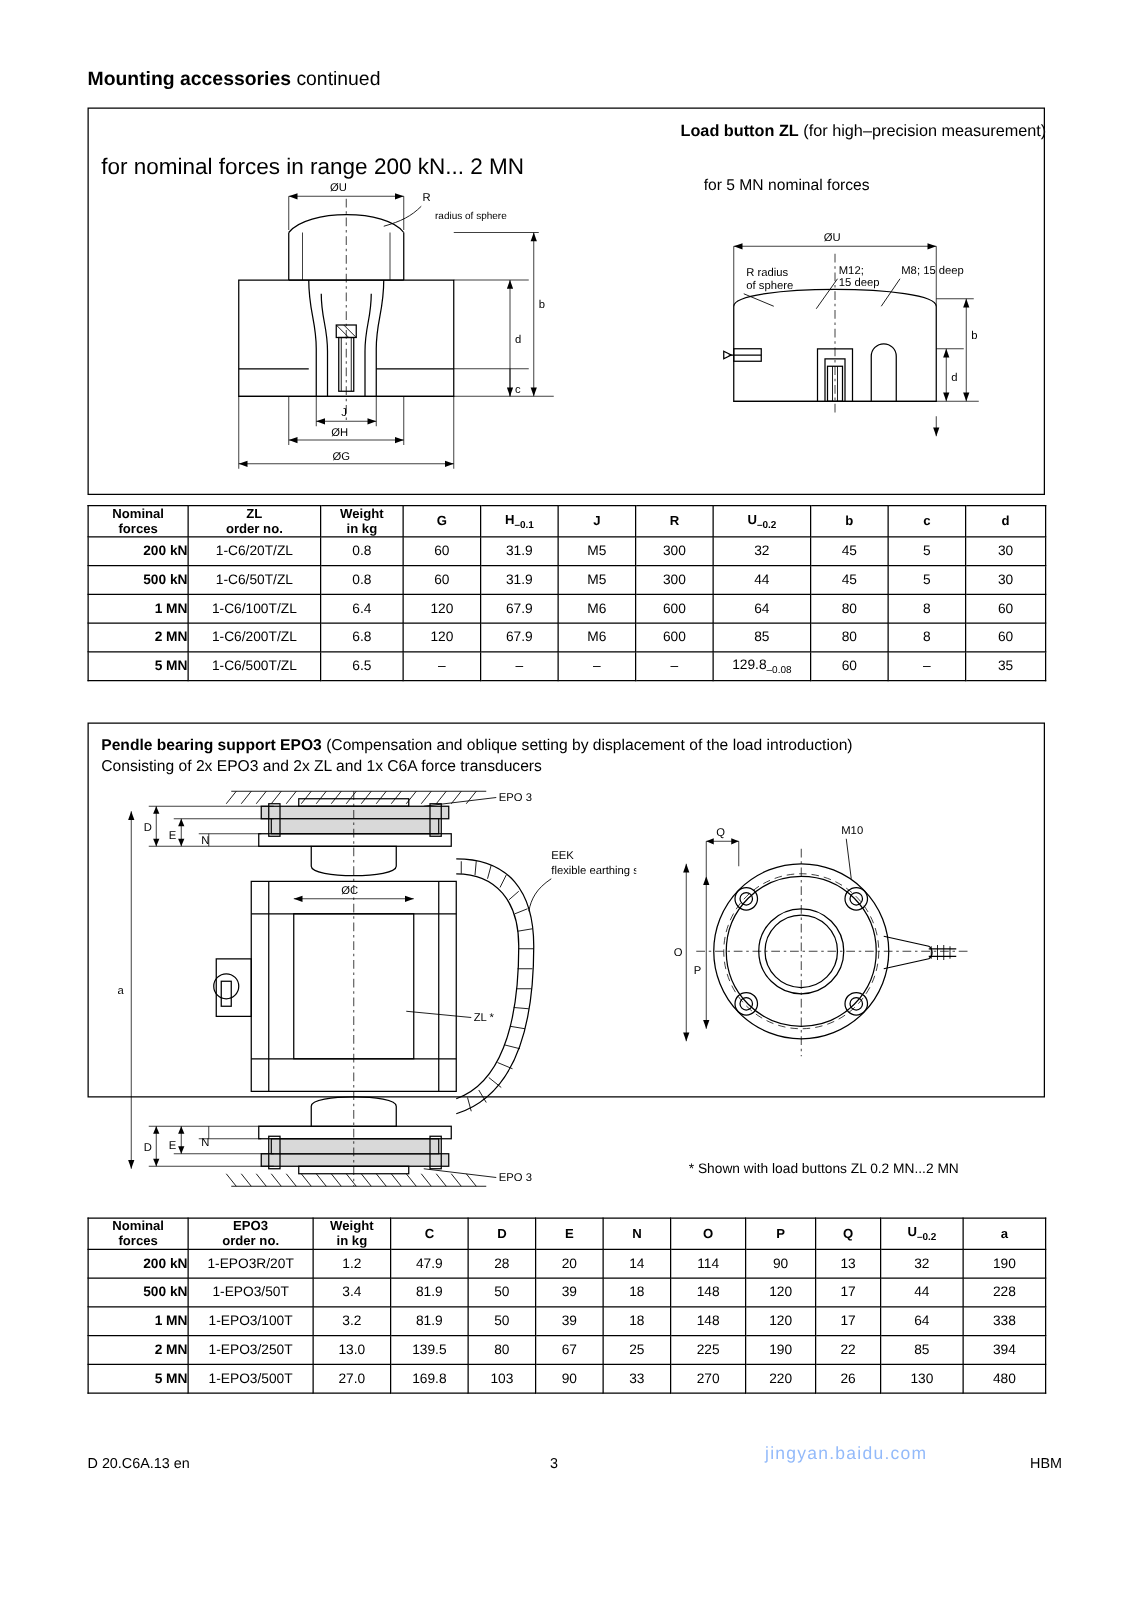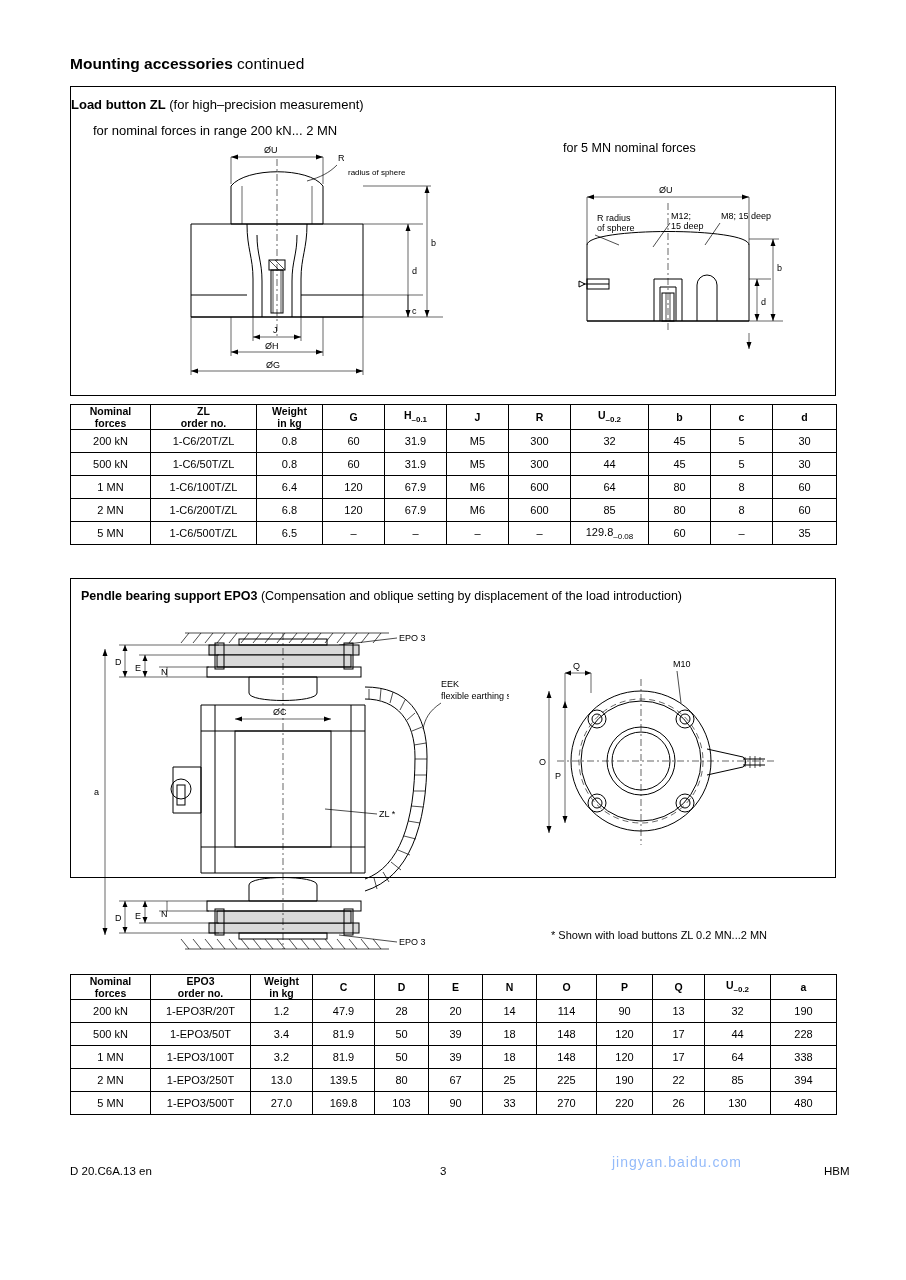--- a/index.html
+++ b/index.html
@@ -24,44 +24,44 @@
   
   .box{
     position:absolute;
     border:1px solid #000;
     box-sizing:border-box;
   }
 
   
   #zl-box{left:70px;top:86px;width:766px;height:310px;}
   .zl-title{
-    position:absolute;left:0;top:10px;width:766px;text-align:left;
+    position:absolute;left:0;top:10px;width:766px;text-align:right;
     font-size:13px;
   }
   .zl-title b{font-weight:bold;}
-  .zl-sub-left{position:absolute;left:22px;top:36px;font-size:13px;}
+  .zl-sub-left{position:absolute;left:10px;top:36px;font-size:18px;}
   .zl-sub-right{position:absolute;left:492px;top:54px;font-size:12.5px;}
 
   
   table.spec{
     position:absolute;
     border-collapse:collapse;
     font-size:11px;
     table-layout:fixed;
   }
   table.spec th, table.spec td{
     border:1px solid #000;
     text-align:center;
     vertical-align:middle;
     padding:0;
     height:22px;
     font-weight:normal;
   }
   table.spec th{font-weight:bold;font-size:10.5px;line-height:1.15;}
-  table.spec td.bold{font-weight:normal;}
+  table.spec td.bold{font-weight:bold;text-align:right;}
   .sub{font-size:8px;vertical-align:sub;}
 
   #zl-table{left:70px;top:404px;width:766px;}
   #epo-table{left:70px;top:974px;width:766px;}
 
   
   #epo-box{left:70px;top:578px;width:766px;height:300px;}
   .epo-head{position:absolute;left:10px;top:9px;font-size:12.5px;line-height:1.35;width:750px;}
   .epo-head b{font-weight:bold;}
   .epo-note{position:absolute;left:480px;top:350px;font-size:11px;}
@@ -344,20 +344,21 @@
           <td>–</td>
           <td>35</td>
         </tr>
       </tbody>
   </table>
 
   <div class="box" id="epo-box">
     <div class="epo-head">
       <b>Pendle bearing support EPO3</b>
       <span>(Compensation and oblique setting by displacement of the load introduction)</span><br>
+      <span>Consisting of 2x EPO3 and 2x ZL and 1x C6A force transducers</span>
     </div>
 
     <div class="epo-note">* Shown with load buttons ZL  0.2 MN...2 MN</div>
 
     <svg width="420" height="330" style="position:absolute;left:18px;top:48px;">
 
       <text class="txt" x="310" y="14">EPO 3</text>
       <path class="thin" d="M308,11 L250,18"></path>
       <text class="txt" x="310" y="318">EPO 3</text>
       <path class="thin" d="M308,315 L250,308"></path>

